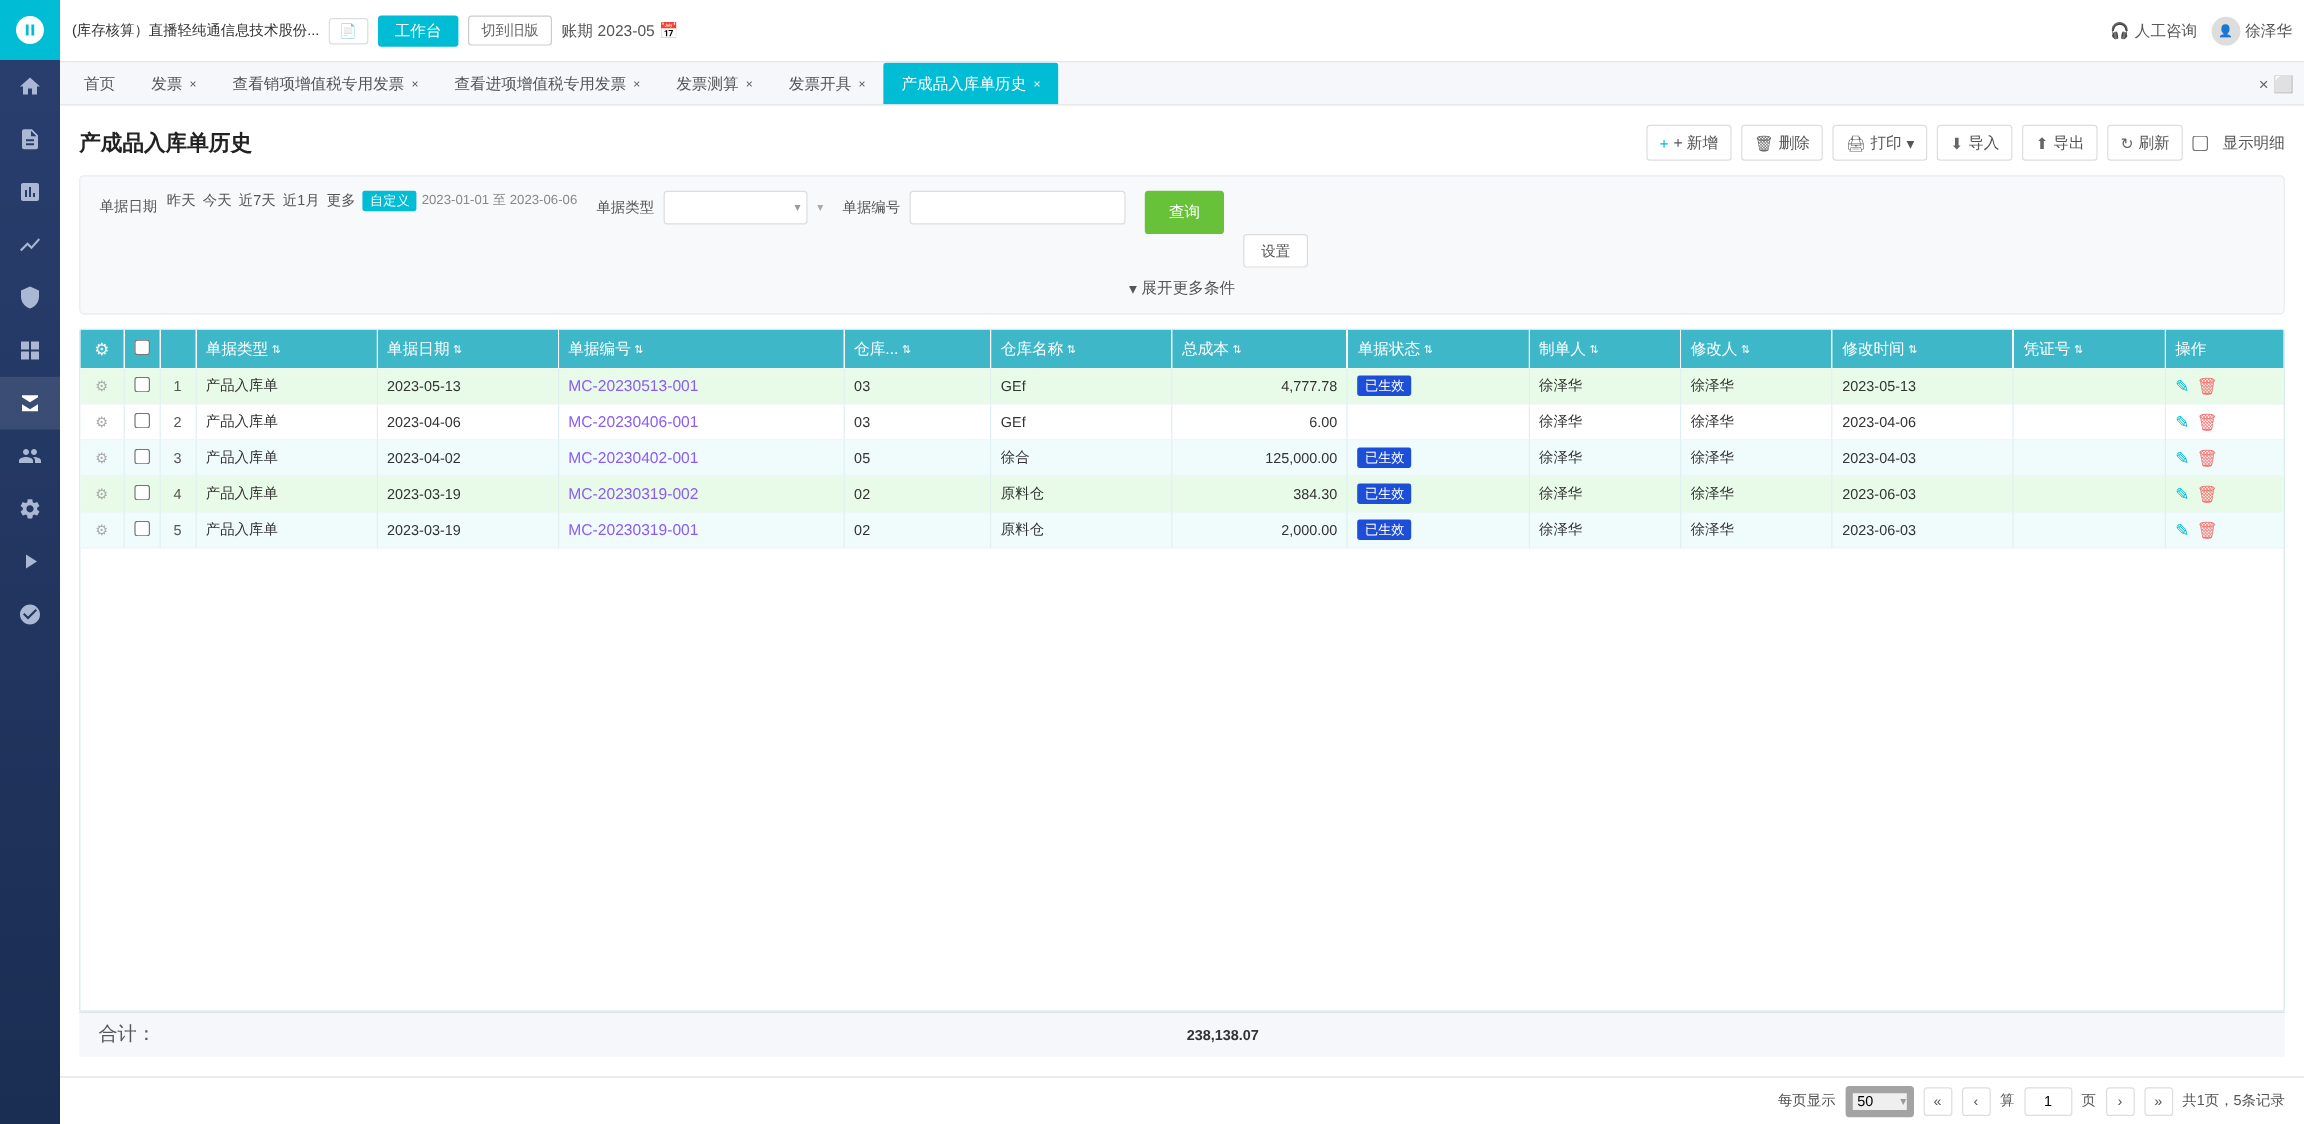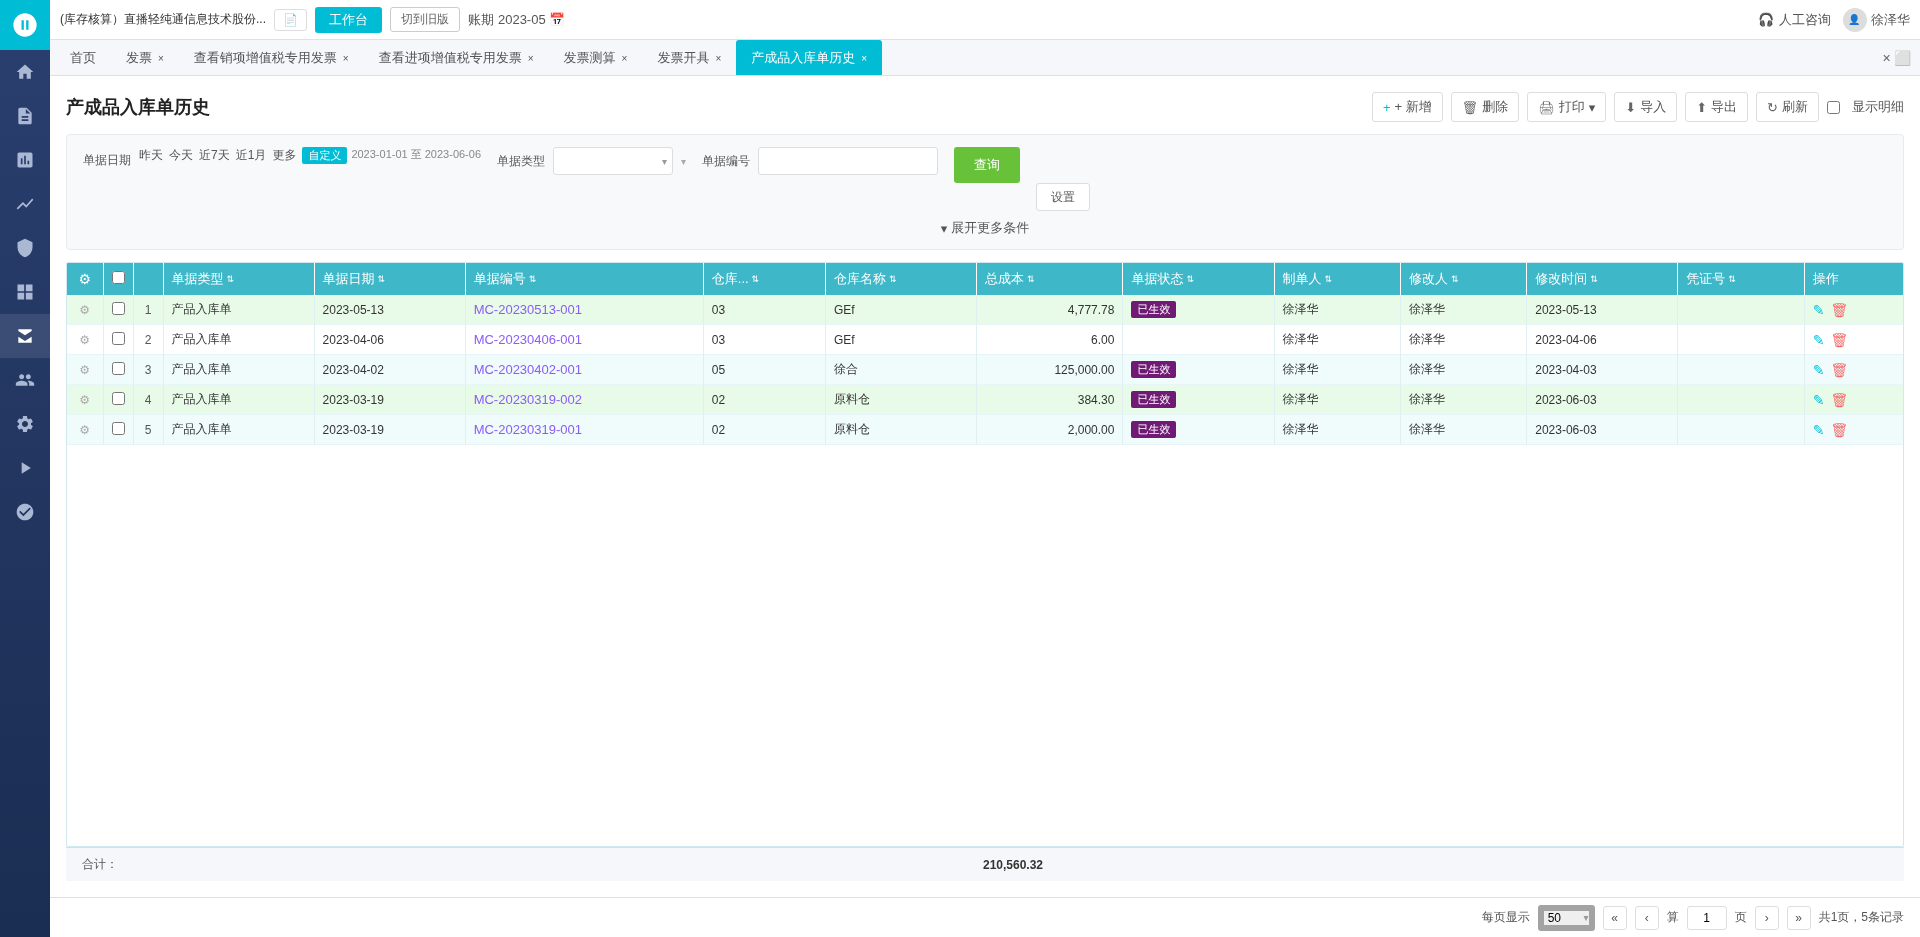--- a/index.html
+++ b/index.html
@@ -10,21 +10,21 @@
     .sidebar-logo { width: 50px; height: 50px; background: #00bcd4; display: flex; align-items: center; justify-content: center; cursor: pointer; }
     .sidebar-logo svg { width: 28px; height: 28px; fill: white; }
     .sidebar-item { width: 50px; height: 44px; display: flex; align-items: center; justify-content: center; cursor: pointer; color: #aab8d4; transition: background 0.2s; }
     .sidebar-item:hover, .sidebar-item.active { background: rgba(255,255,255,0.1); color: #fff; }
     .sidebar-item svg { width: 20px; height: 20px; fill: currentColor; }
 
     
     .main { flex: 1; display: flex; flex-direction: column; overflow: hidden; }
 
     
-    .topbar { height: 40px; background: #fff; display: flex; align-items: center; border-bottom: 1px solid #e0e0e0; padding: 0 10px; flex-shrink: 0; }
+    .topbar { height: 52px; background: #fff; display: flex; align-items: center; border-bottom: 1px solid #e0e0e0; padding: 0 10px; flex-shrink: 0; }
     .topbar-left { display: flex; align-items: center; gap: 8px; flex: 1; }
     .company-name { font-size: 12px; color: #333; max-width: 240px; white-space: nowrap; overflow: hidden; text-overflow: ellipsis; }
     .btn-workbench { background: #00bcd4; color: #fff; border: none; padding: 4px 14px; border-radius: 3px; cursor: pointer; font-size: 13px; }
     .btn-switch { background: #fff; color: #666; border: 1px solid #ccc; padding: 3px 10px; border-radius: 3px; cursor: pointer; font-size: 12px; }
     .account-period { font-size: 12px; color: #555; display: flex; align-items: center; gap: 4px; }
     .topbar-right { display: flex; align-items: center; gap: 12px; }
     .topbar-right .user-service { font-size: 12px; color: #555; display: flex; align-items: center; gap: 4px; cursor: pointer; }
     .topbar-right .user-name { font-size: 12px; color: #555; display: flex; align-items: center; gap: 4px; cursor: pointer; }
 
     
@@ -69,28 +69,28 @@
     thead tr { background: #3eb8c9; }
     thead th { padding: 7px 8px; font-size: 12px; color: #fff; font-weight: normal; text-align: left; white-space: nowrap; border-right: 1px solid rgba(255,255,255,0.2); position: relative; cursor: pointer; }
     thead th:last-child { border-right: none; }
     .th-sort { display: flex; align-items: center; gap: 3px; }
     tbody tr { background: #fff; border-bottom: 1px solid #e8f5f8; }
     tbody tr:nth-child(odd) { background: #f0fbfc; }
     tbody tr.highlighted { background: #e8fbe8; }
     tbody td { padding: 6px 8px; font-size: 12px; color: #333; border-right: 1px solid #e0eff2; white-space: nowrap; }
     tbody td:last-child { border-right: none; }
     .td-link { color: #8b5cf6; cursor: pointer; text-decoration: none; }
-    .status-badge { display: inline-block; background: #701a75; color: #fff; border-radius: 2px; padding: 1px 6px; font-size: 11px; }
+    .status-badge { display: inline-block; background: #1d4ed8; color: #fff; border-radius: 2px; padding: 1px 6px; font-size: 11px; }
     .action-icons { display: flex; gap: 6px; align-items: center; }
     .action-icon { color: #00bcd4; cursor: pointer; font-size: 14px; }
     .action-icon-del { color: #f56c6c; cursor: pointer; font-size: 14px; }
 
     
     .table-footer { background: #f5f7fa; border-top: 1px solid #ddd; padding: 8px 16px; display: flex; align-items: center; }
-    .footer-total-label { font-size: 12px; color: #555; margin-right: 20px; }
+    .footer-total-label { font-size: 16px; color: #555; margin-right: 20px; }
     .footer-total-val { font-size: 12px; color: #333; font-weight: bold; }
 
     
     .pagination-bar { height: 40px; background: #fff; border-top: 1px solid #e0e0e0; display: flex; align-items: center; justify-content: flex-end; padding: 0 16px; gap: 8px; flex-shrink: 0; }
     .pagination-label { font-size: 12px; color: #555; }
     .pagination-select { height: 26px; border: 6px solid #a3a3a3; border-radius: 3px; font-size: 12px; padding: 0 4px; }
     .pagination-btn { background: #fff; border: 1px solid #ddd; width: 24px; height: 24px; border-radius: 3px; cursor: pointer; font-size: 12px; display: flex; align-items: center; justify-content: center; color: #555; }
     .pagination-btn:disabled { color: #ccc; cursor: default; }
     .pagination-info { font-size: 12px; color: #555; }
     .pagination-page-input { width: 40px; height: 24px; border: 1px solid #ddd; border-radius: 3px; text-align: center; font-size: 12px; }
@@ -495,21 +495,21 @@
         </div>
       </td>
     </tr>
           </tbody>
       </table>
     </div>
 
     <div class="table-footer">
       <span class="footer-total-label">合计：</span>
       <span style="flex:1;"></span>
-      <span class="footer-total-val">210,560.32</span>
+      <span class="footer-total-val">238,138.07</span>
       <span style="flex:1;"></span>
     </div>
 
   </div>
 
   <div class="pagination-bar">
     <span class="pagination-label">每页显示</span>
     <div class="select-wrapper">
       <select class="pagination-select">
         <option>10</option>

